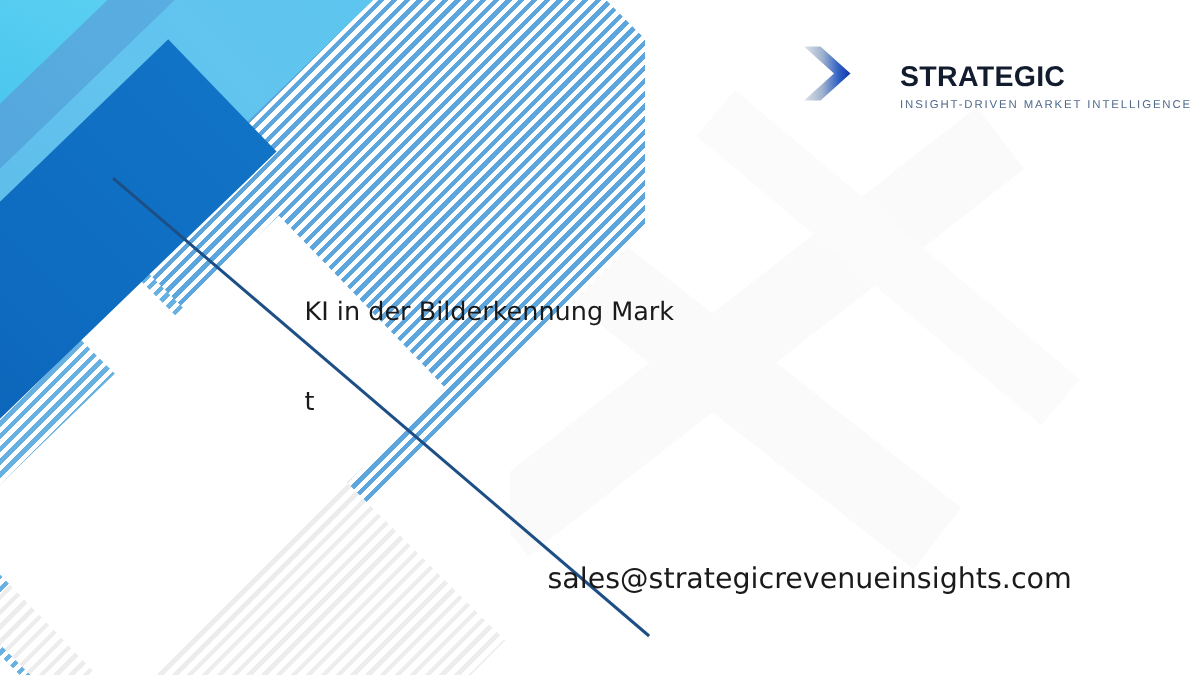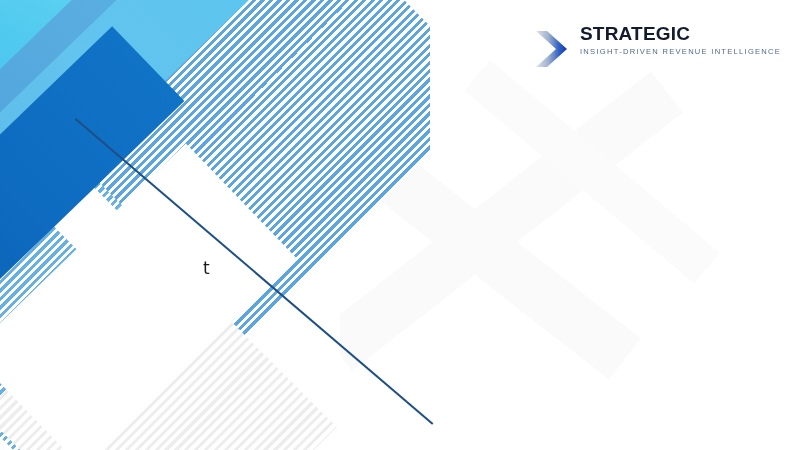--- a/index.html
+++ b/index.html
@@ -201,22 +201,22 @@
     transform: rotate(40.5deg);
     transform-origin: left top;
   }
 
   
   .logo {
     position: absolute;
     left: 530px;
     top: 24px;
     display: flex;
-    align-items: flex-start;
-    gap: 0;
+    align-items: flex-end;
+    gap: 20px;
   }
   .logo-mark {
     width: 50px;
     height: 50px;
     flex: none;
   }
   .logo-text { line-height: 1; }
   .logo-line1, .logo-line2 {
     font-family: "Liberation Sans", sans-serif;
     font-weight: bold;
@@ -299,19 +299,21 @@
             <stop offset="40%" stop-color="#9fb2cd"></stop>
             <stop offset="75%" stop-color="#2f5fc4"></stop>
             <stop offset="100%" stop-color="#1436a8"></stop>
           </linearGradient>
         </defs>
         <path d="M6 7 L26 25 L6 43 L17 43 L37 25 L17 7 Z" fill="url(#chevGrad)"></path>
       </svg>
     </span>
     <span class="logo-text">
       <div class="logo-line1">STRATEGIC</div>
-      <div class="logo-tagline">INSIGHT-DRIVEN REVENUE INTELLIGENCE</div>
+      <div class="logo-tagline">INSIGHT-DRIVEN MARKET INTELLIGENCE</div>
     </span>
   </div>
 
+  <div class="slide-title">KI in der Bilderkennung Mark</div>
   <div class="slide-title-overflow">t</div>
+  <div class="contact-email">sales@strategicrevenueinsights.com</div>
 
 </div>
 
 </body></html>

